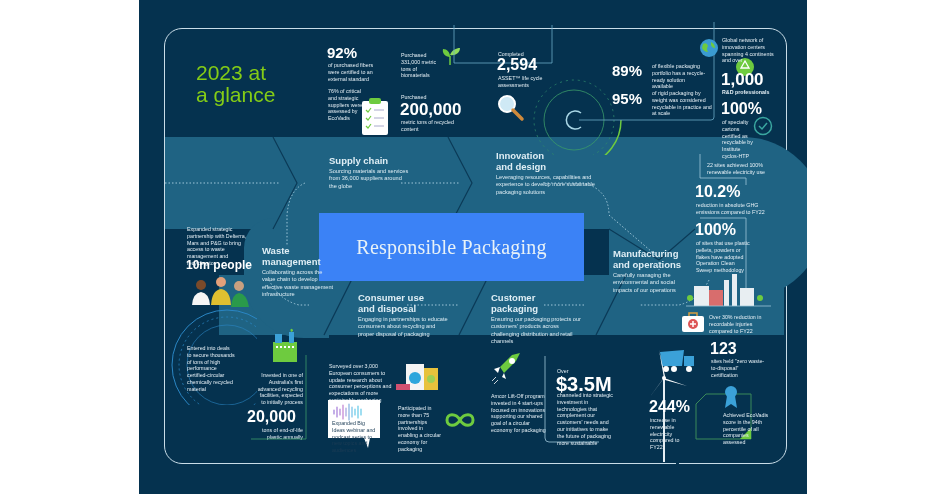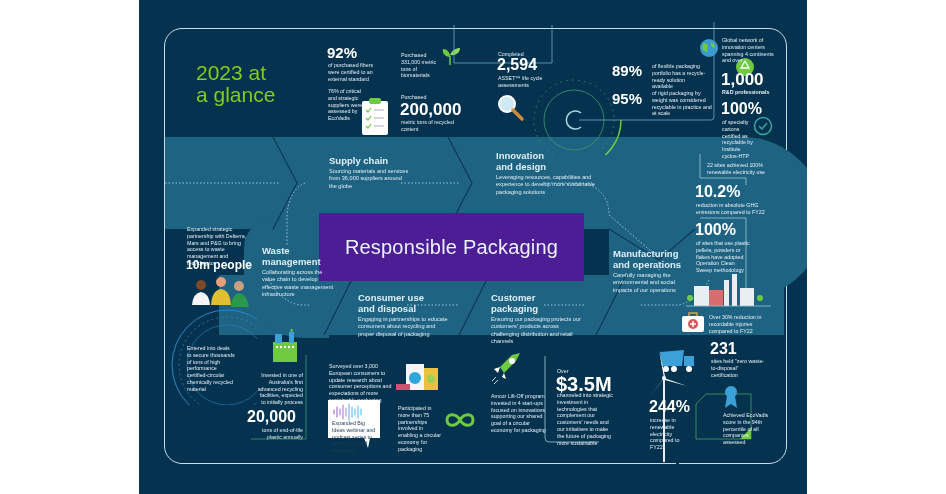--- a/index.html
+++ b/index.html
@@ -8,21 +8,21 @@
 
   .poster { position: absolute; left: 139px; top: 0; width: 668px; height: 494px; background: #05324f; overflow: hidden; }
   .frame { position: absolute; left: 25px; top: 28px; width: 623px; height: 436px; border: 1.5px solid #c9dde8; border-radius: 18px; }
   .frame-cut { position: absolute; left: 537px; top: 310px; width: 3px; height: 160px; background: #05324f; }
 
   
   .band-top { position: absolute; left: 26px; top: 137px; width: 530px; height: 92px; background: #1f6383; }
   .band-curve { position: absolute; left: 470px; top: 137px; width: 215px; height: 162px; background: #1f6383; border-radius: 0 110px 110px 0; }
   .band-bottom { position: absolute; left: 80px; top: 275px; width: 565px; height: 60px; background: #1f6383; }
   .waste-hex { position: absolute; left: 105px; top: 218px; width: 85px; height: 120px; background: #1f6383; border-radius: 30px 0 0 60px; }
-  .core { position: absolute; left: 180px; top: 213px; width: 265px; height: 68px; background: #4c1d95; }
+  .core { position: absolute; left: 180px; top: 213px; width: 265px; height: 68px; background: #3b82f6; font-family: Liberation Serif, serif; }
   .core-title { position: absolute; left: 0; top: 0; width: 100%; height: 100%; display: flex; align-items: center; justify-content: center; color: #e8f2f7; font-size: 20px; letter-spacing: 0.2px; }
 
   .stage { position: absolute; color: #dfeef5; }
   .stage h3 { font-size: 9.5px; font-weight: bold; line-height: 11px; margin-bottom: 2px; }
   .stage p { font-size: 5.6px; line-height: 7.3px; }
 
   .big-title { position: absolute; left: 57px; top: 62px; color: #84cc16; font-size: 21px; line-height: 22px; font-weight: normal; }
 
   .txt { position: absolute; color: #e6f0f6; font-size: 5.3px; line-height: 6.8px; }
   .stat { position: absolute; color: #ffffff; font-weight: bold; }
@@ -196,21 +196,21 @@
     <path d="M12,10 L12,16 M9,13 L15,13" stroke="#fff" stroke-width="1.5"></path>
   </svg>
   <div class="txt" style="left:570px;top:314px;width:60px;">Over 30% reduction in recordable injuries compared to FY22</div>
   <svg class="icon" style="left:515px;top:348px;" width="42" height="26">
     <path d="M6,4 L30,2 L28,18 L8,18Z" fill="#3ba1d8"></path>
     <rect x="30" y="8" width="10" height="10" fill="#3ba1d8"></rect>
     <circle cx="12" cy="21" r="3" fill="#fff"></circle>
       <circle cx="20" cy="21" r="3" fill="#fff"></circle>
       <circle cx="35" cy="21" r="3" fill="#fff"></circle>
   </svg>
-  <div class="stat" style="left:571px;top:340px;font-size:16px;">231</div>
+  <div class="stat" style="left:571px;top:340px;font-size:16px;">123</div>
   <div class="txt" style="left:572px;top:358px;width:55px;">sites held "zero waste-to-disposal" certification</div>
   <svg class="icon" style="left:555px;top:384px;" width="60" height="60">
     <path d="M12,10 L57,10 L57,55 L2,55 L2,20Z" fill="none" stroke="#3a8a5a" stroke-width="1"></path>
     <path d="M46,55 L57,44 L57,55Z" fill="#6ecb3f"></path>
     <circle cx="37" cy="8" r="6" fill="#3ba1d8"></circle>
     <path d="M33,12 L31,24 L37,20 L43,24 L41,12Z" fill="#3ba1d8"></path>
   </svg>
   <div class="txt" style="left:584px;top:412px;width:48px;">Achieved EcoVadis score in the 94th percentile of all companies assessed</div>
 
   <svg class="icon" style="left:500px;top:350px;" width="50" height="115">

